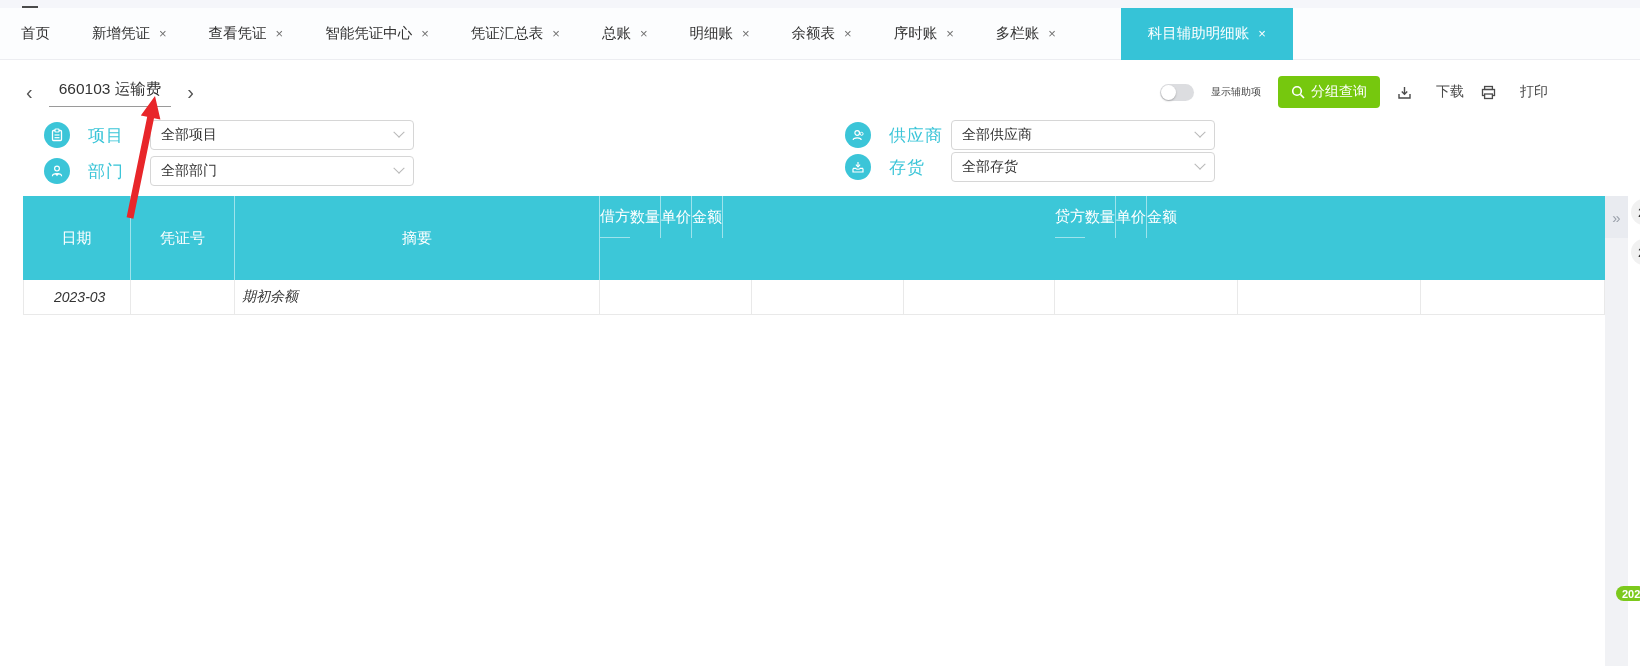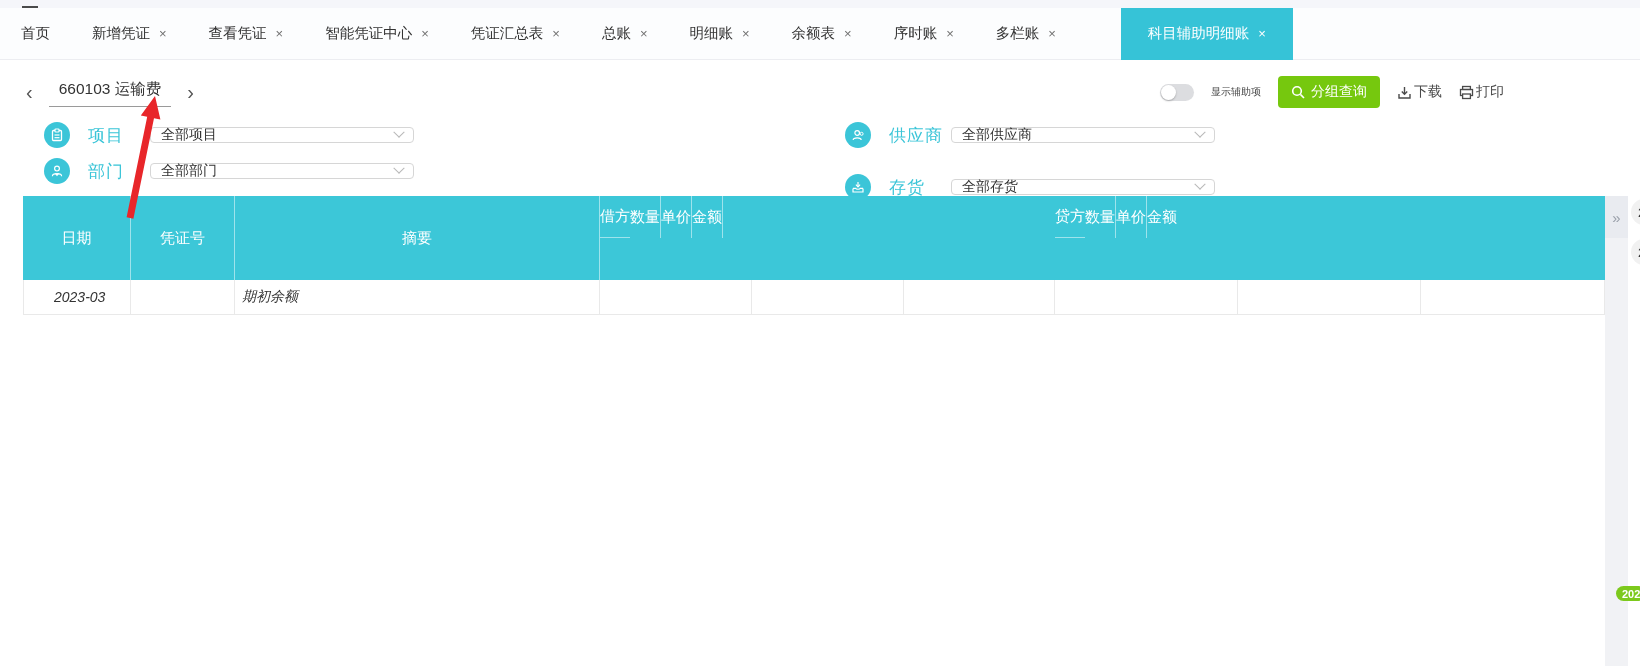--- a/index.html
+++ b/index.html
@@ -26,28 +26,28 @@
   .subject-value { font-size:15.5px; color:#333; padding:2px 10px 6px 10px; border-bottom:1px solid #9a9a9a; cursor:pointer; }
 
   
   .toolbar { position:absolute; left:1160px; top:74px; height:36px; display:flex; align-items:center; gap:17px; }
   .switch { width:34px; height:17px; border-radius:9px; background:#dcdde0; position:relative; cursor:pointer; }
   .switch .knob { position:absolute; left:1px; top:1px; width:15px; height:15px; border-radius:50%;
                   background:#fff; box-shadow:0 1px 2px rgba(0,0,0,.25); }
   .toggle-label { font-size:10px; color:#444; }
   .btn-green { display:flex; align-items:center; gap:6px; background:#76c80e; color:#fff;
                font-size:14px; height:32px; padding:12px 13px; border-radius:4px; cursor:pointer; }
-  .tool-item { display:flex; align-items:center; gap:2px; font-size:14px; color:#4a4a4a; cursor:pointer; }
+  .tool-item { display:flex; align-items:center; gap:24px; font-size:14px; color:#4a4a4a; cursor:pointer; }
 
   
   .fgroup { position:absolute; display:flex; align-items:center; height:30px; }
   .ficon { width:26px; height:26px; border-radius:50%; background:#3bc5d8; display:flex;
            align-items:center; justify-content:center; flex:0 0 26px; }
   .flabel { width:80px; padding-left:18px; font-size:17px; color:#3bc5d8; letter-spacing:1px; }
-  .fselect { width:264px; height:16px; border:1px solid #d6d6d6; border-radius:4px; background:#fff;
+  .fselect { width:264px; height:30px; border:1px solid #d6d6d6; border-radius:4px; background:#fff;
              display:flex; align-items:center; padding:0 10px; font-size:14px; color:#333; cursor:pointer; }
   .fselect .val { flex:1; }
   .chev { width:8px; height:8px; border-right:1.5px solid #b8b8b8; border-bottom:1.5px solid #b8b8b8;
           transform:rotate(45deg) translate(-2px,-2px); }
 
   
   .grid { position:absolute; left:23px; top:196px; width:1582px; }
   .hdr { display:flex; background:#3cc7d8; color:#fff; font-size:15px; }
   .hcell { display:flex; align-items:center; justify-content:center; border-right:1px solid rgba(255,255,255,.5); }
   .hcell.span2 { height:84px; }
@@ -203,21 +203,21 @@
           <path d="M2.4 12.2 C2.4 8.8 11.6 8.8 11.6 12.2" fill="none" stroke="#fff" stroke-width="1.2"></path>
           <path d="M5.4 9.4 L7 11.4 L8.6 9.4" fill="none" stroke="#fff" stroke-width="1.1"></path>
         </svg>
       </span>
     <span class="flabel">部门</span>
     <div class="fselect">
         <span class="val">全部部门</span>
         <span class="chev"></span>
       </div>
   </div>
-  <div class="fgroup" style="left:845px; top:172px;">
+  <div class="fgroup" style="left:845px; top:152px;">
     <span class="ficon">
         <svg class="icon" width="14" height="14" viewBox="0 0 14 14">
           <path d="M2 8.4 V12 H12 V8.4" fill="none" stroke="#fff" stroke-width="1.2"></path>
           <path d="M2 8.4 H4.8 C5 9.6 9 9.6 9.2 8.4 H12" fill="none" stroke="#fff" stroke-width="1.1"></path>
           <line x1="7" y1="2" x2="7" y2="6.4" stroke="#fff" stroke-width="1.2"></line>
           <path d="M4.9 4.6 L7 6.8 L9.1 4.6" fill="none" stroke="#fff" stroke-width="1.2"></path>
         </svg>
       </span>
     <span class="flabel">存货</span>
     <div class="fselect">

